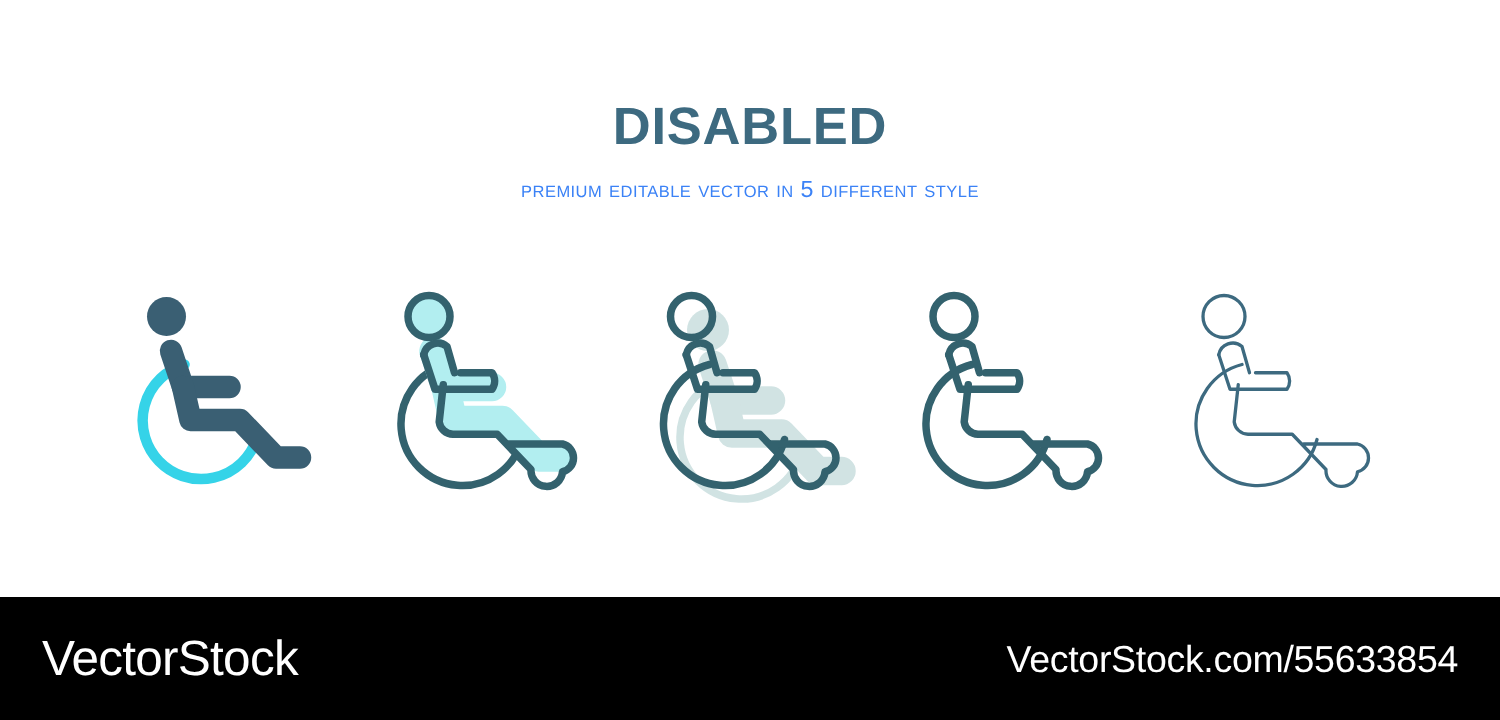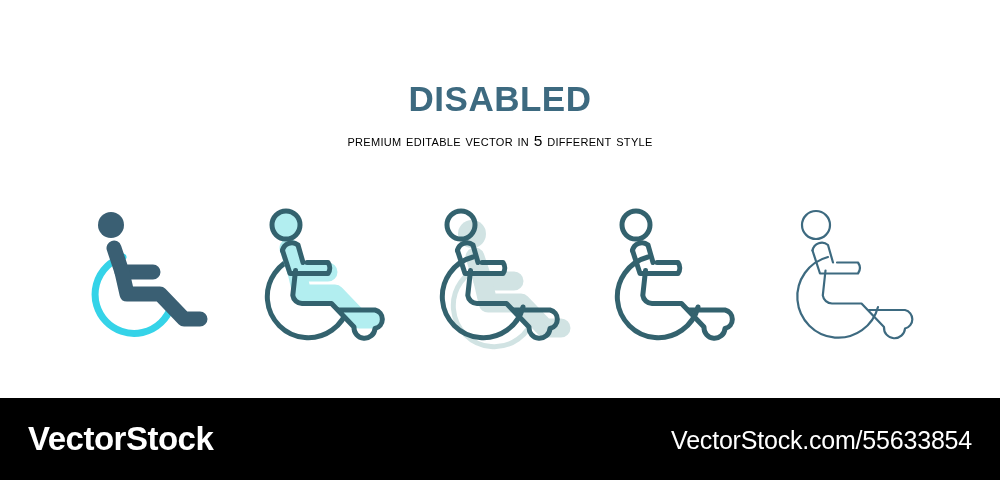--- a/index.html
+++ b/index.html
@@ -11,21 +11,21 @@
     height: 480px;
     background: #ffffff;
     font-family: "Liberation Sans", sans-serif;
     overflow: hidden;
     position: relative;
   }
 
   .stage {
     position: absolute;
     left: 0;
-    top: 14px;
+    top: 0;
     width: 988px;
     height: 398px;
     background: #ffffff;
   }
 
   .page-title {
     position: absolute;
     left: 0;
     top: 64px;
     width: 1000px;
@@ -39,21 +39,21 @@
 
   .page-subtitle {
     position: absolute;
     left: 0;
     top: 117px;
     width: 1000px;
     text-align: center;
     font-size: 15.5px;
     font-weight: normal;
     letter-spacing: 0.3px;
-    color: #000000;
+    color: #3b82f6;
     line-height: 20px;
     font-variant: small-caps;
     text-transform: lowercase;
   }
 
   .icon-row {
     position: absolute;
     left: 0;
     top: 186px;
     width: 1000px;
@@ -84,21 +84,21 @@
     top: 398px;
     width: 1000px;
     height: 82px;
     background: #000000;
   }
   .brand-wordmark {
     position: absolute;
     left: 28px;
     top: 20px;
     font-size: 33px;
-    font-weight: bold;
+    font-weight: normal;
     letter-spacing: -0.5px;
     color: #ffffff;
     line-height: 42px;
   }
   .footer-url {
     position: absolute;
     right: 28px;
     top: 25px;
     font-size: 25px;
     font-weight: normal;

